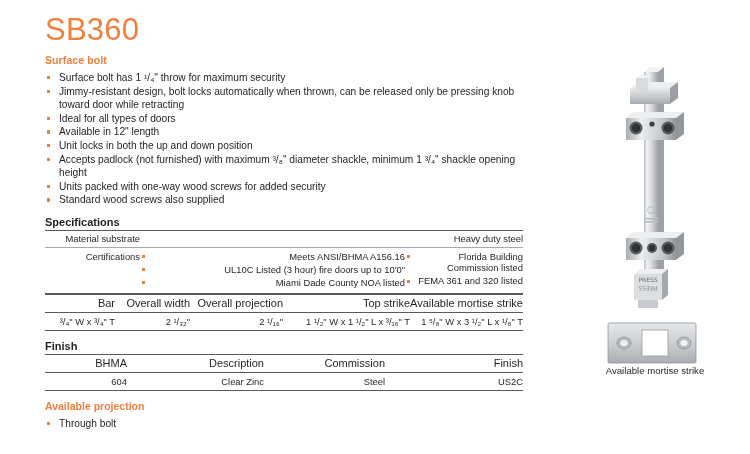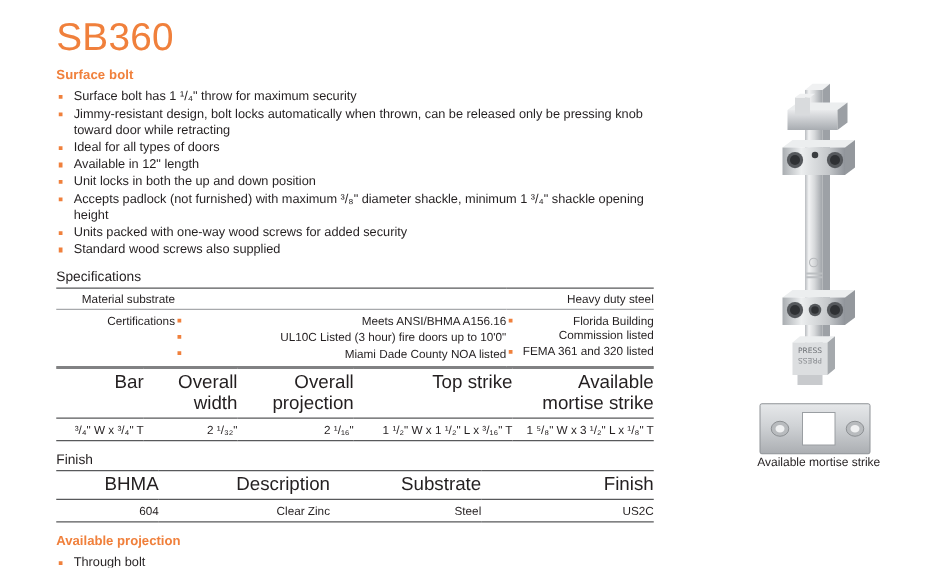--- a/index.html
+++ b/index.html
@@ -73,21 +73,21 @@
     width: auto;
     height: auto;
     color: #231f20;
     font-size: 10.2px;
     line-height: 13.3px;
   }
 
   
   .table-heading {
     font-size: 11px;
-    font-weight: normal;
+    font-weight: bold;
     color: #231f20;
     margin-top: 9px;
     margin-bottom: 2px;
   }
 
   table.spec {
     width: 478px;
     border-collapse: collapse;
     font-size: 9.4px;
     table-layout: fixed;
@@ -99,21 +99,21 @@
     padding: 2.5px 0 3px 0;
     font-weight: normal;
   }
 
   .rule-top   { border-top: 1.1px solid #58595b; }
   .rule-thin  { border-top: 0.8px solid #a7a9ac; }
   .rule-bot   { border-bottom: 1.1px solid #58595b; }
 
   th.colhead {
     font-weight: bold;
-    font-size: 15px;
+    font-size: 11px;
     padding-bottom: 3px;
     margin-top: 24px;
   }
 
   
   ul.certs { list-style: none; }
   ul.certs li {
     position: relative;
     padding-left: 13px;
     font-size: 9.4px;
@@ -252,21 +252,21 @@
       <colgroup>
           <col style="width:82px">
           <col style="width:137px">
           <col style="width:121px">
           <col style="width:138px">
         </colgroup>
       <thead>
         <tr class="rule-top rule-bot">
           <th class="colhead">BHMA</th>
           <th class="colhead">Description</th>
-          <th class="colhead">Substrate</th>
+          <th class="colhead">Commission</th>
           <th class="colhead">Finish</th>
         </tr>
       </thead>
       <tbody>
         <tr class="rule-bot">
           <td>604</td>
           <td>Clear Zinc</td>
           <td>Steel</td>
           <td>US2C</td>
         </tr>

